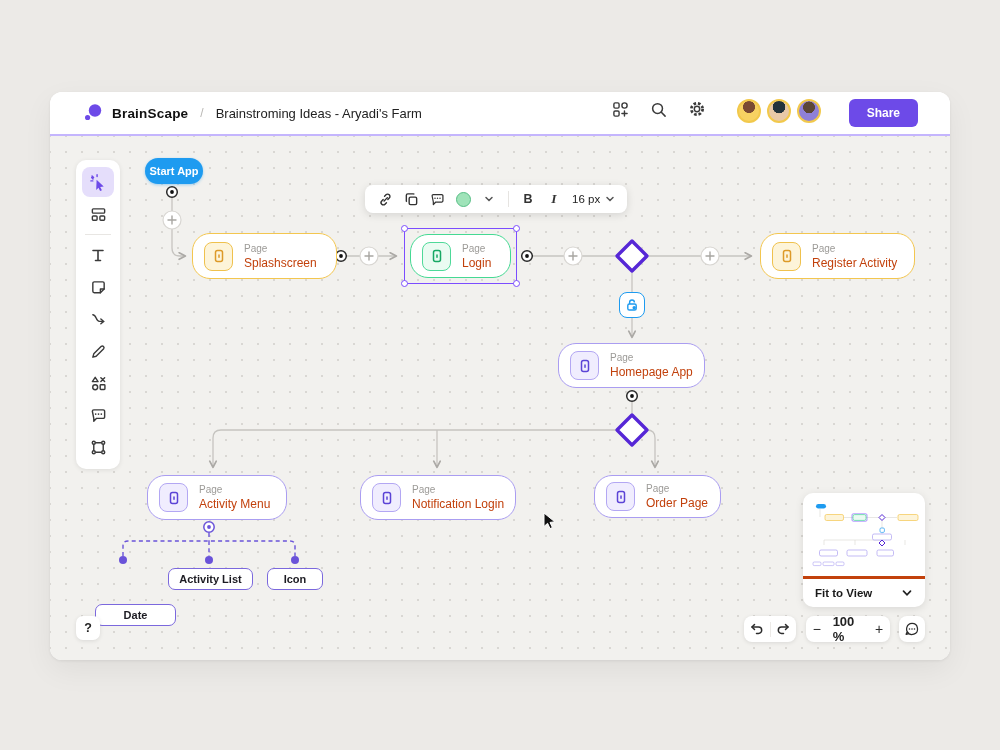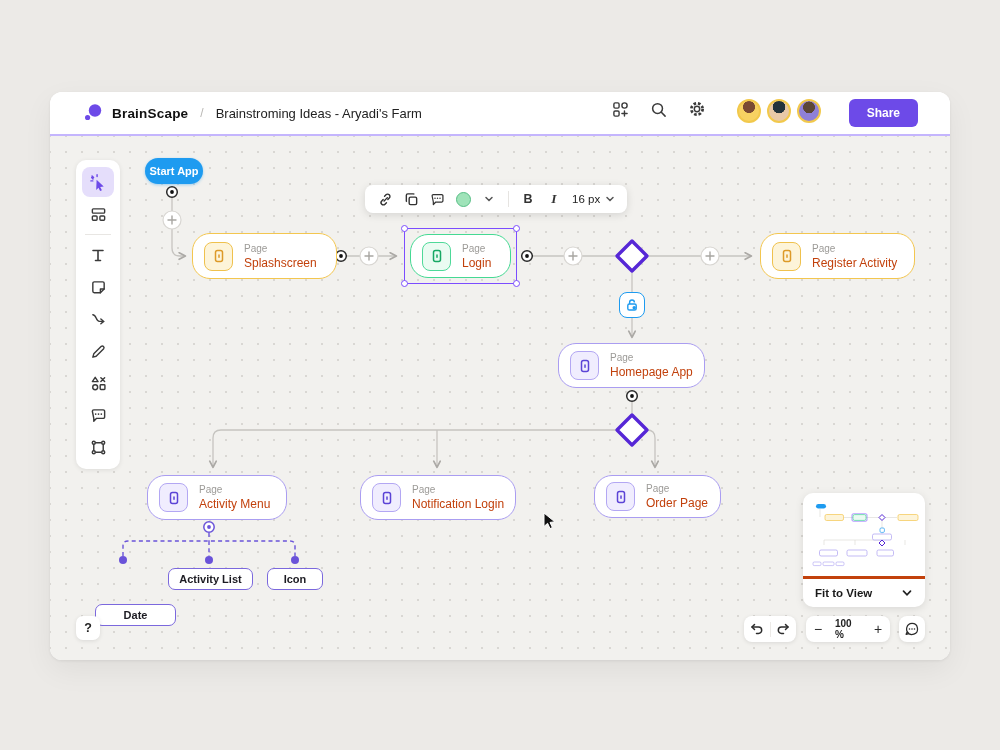--- a/index.html
+++ b/index.html
@@ -97,21 +97,21 @@
 
   
   .help-btn { position:absolute; left:26px; top:480px; width:24px; height:24px; background:#fff;
               border-radius:7px; box-shadow:0 1px 4px rgba(0,0,0,.1); display:flex; align-items:center;
               justify-content:center; font-size:12.5px; font-weight:bold; color:#222; z-index:30; cursor:pointer; }
   .ctrl-group { position:absolute; top:480px; height:26px; background:#fff; border-radius:8px;
                 box-shadow:0 1px 4px rgba(0,0,0,.1); display:flex; align-items:center; z-index:30; }
   .ctrl-btn { width:26px; height:26px; display:flex; align-items:center; justify-content:center;
               font-size:14px; color:#2b2b2b; cursor:pointer; }
   .ctrl-sep { width:1px; height:15px; background:#ECEAE7; }
-  .zoom-label { font-size:10px; font-weight:bold; color:#222; padding:0 5px; }
+  .zoom-label { font-size:13px; font-weight:bold; color:#222; padding:0 5px; }
   .undo-redo { left:694px; width:52px; }
   .zoom-group { left:756px; width:84px; }
   .chat-btn { left:849px; width:26px; justify-content:center; }
 
   .mouse-cursor { position:absolute; left:493px; top:376px; z-index:50; }
   svg { display:block; }
 </style>
 </head>
 <body>
 

